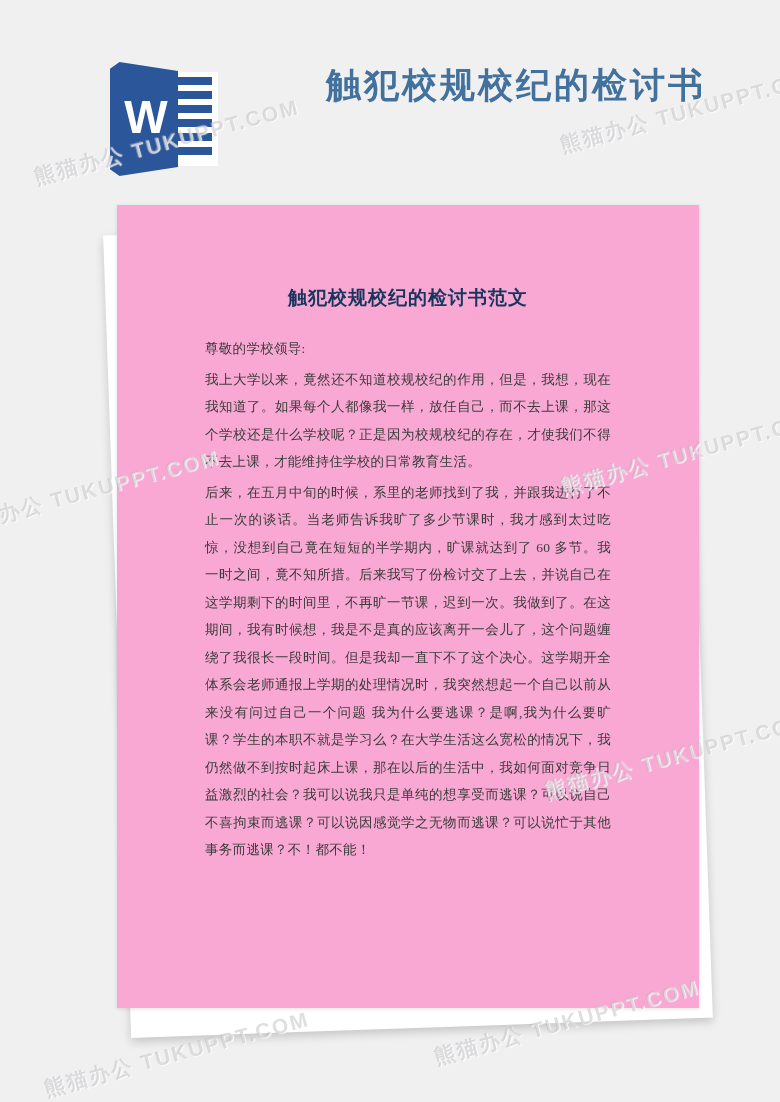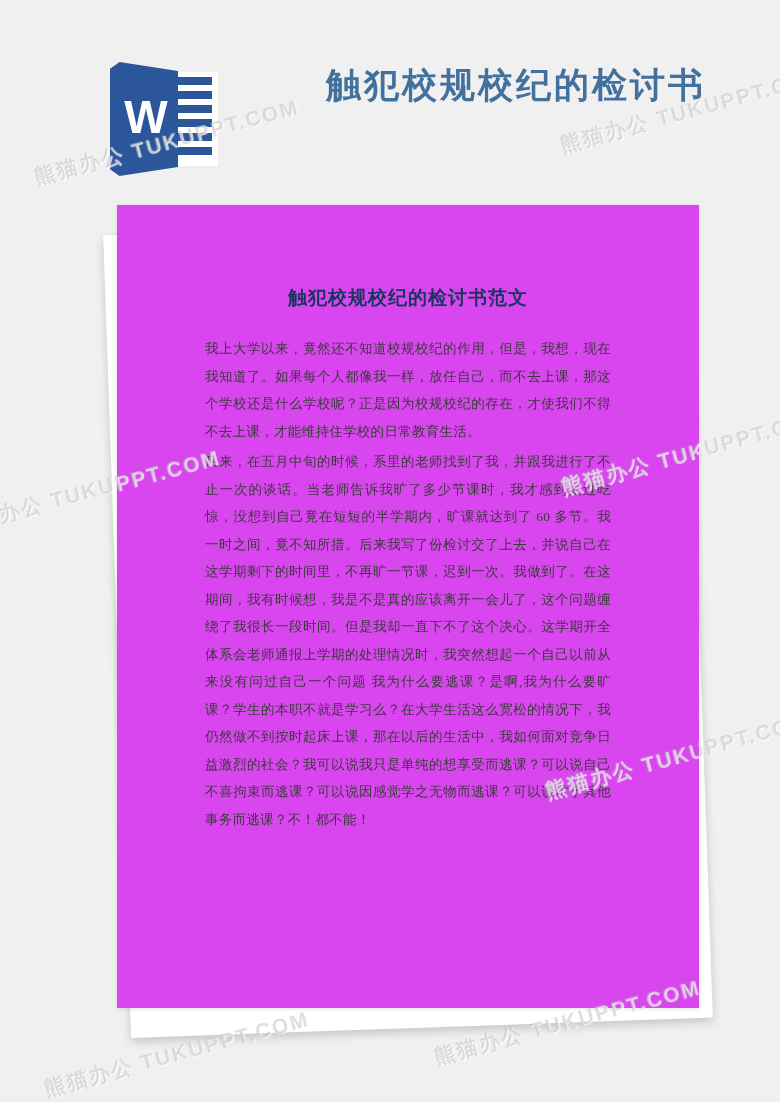--- a/index.html
+++ b/index.html
@@ -46,21 +46,21 @@
   
   .back-page{
     position:absolute;left:117px;top:205px;width:582px;height:803px;
     background:#ffffff;
     transform:translateY(20px) rotate(-2deg);
     box-shadow:0 4px 10px rgba(0,0,0,0.18);
     z-index:1;
   }
   .doc-page{
     position:absolute;left:117px;top:205px;width:582px;height:803px;
-    background:#d946ef;
+    background:#f9a8d4;
     box-shadow:0 1px 4px rgba(0,0,0,0.12);
     box-sizing:border-box;
     padding:58px 88px 40px 88px;
     z-index:3;overflow:hidden;
   }
   .doc-title{
     text-align:center;
     color:#17365d;font-size:19px;font-weight:bold;letter-spacing:1px;
     font-family:"Liberation Sans",sans-serif;
     margin:22px 0 24px 0;
@@ -94,16 +94,17 @@
 
 <div class="header-title">
   <div>触犯校规校纪的检讨书</div>
 </div>
 
 <div class="back-page"></div>
 
 <div class="doc-page">
   <div class="doc-title">触犯校规校纪的检讨书范文</div>
   <div class="doc-body">
+      <p>尊敬的学校领导:</p>
       <p>我上大学以来，竟然还不知道校规校纪的作用，但是，我想，现在我知道了。如果每个人都像我一样，放任自己，而不去上课，那这个学校还是什么学校呢？正是因为校规校纪的存在，才使我们不得不去上课，才能维持住学校的日常教育生活。</p>
       <p>后来，在五月中旬的时候，系里的老师找到了我，并跟我进行了不止一次的谈话。当老师告诉我旷了多少节课时，我才感到太过吃惊，没想到自己竟在短短的半学期内，旷课就达到了 60 多节。我一时之间，竟不知所措。后来我写了份检讨交了上去，并说自己在这学期剩下的时间里，不再旷一节课，迟到一次。我做到了。在这期间，我有时候想，我是不是真的应该离开一会儿了，这个问题缠绕了我很长一段时间。但是我却一直下不了这个决心。这学期开全体系会老师通报上学期的处理情况时，我突然想起一个自己以前从来没有问过自己一个问题 我为什么要逃课？是啊,我为什么要旷课？学生的本职不就是学习么？在大学生活这么宽松的情况下，我仍然做不到按时起床上课，那在以后的生活中，我如何面对竞争日益激烈的社会？我可以说我只是单纯的想享受而逃课？可以说自己不喜拘束而逃课？可以说因感觉学之无物而逃课？可以说忙于其他事务而逃课？不！都不能！</p>
     </div>
 </div>
 
 </body></html>

